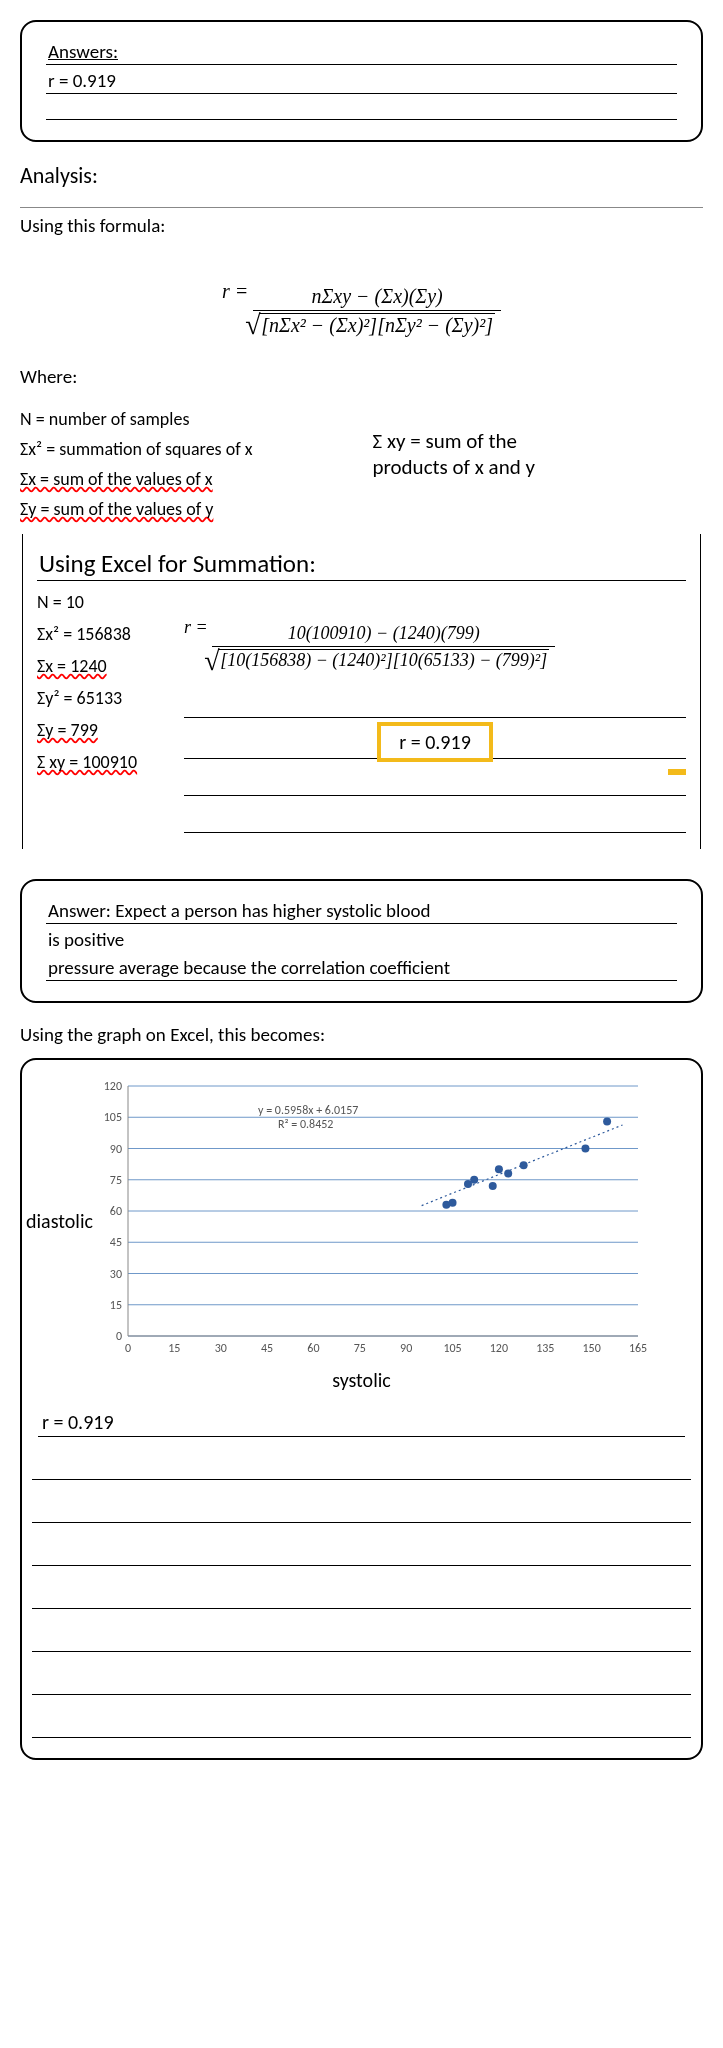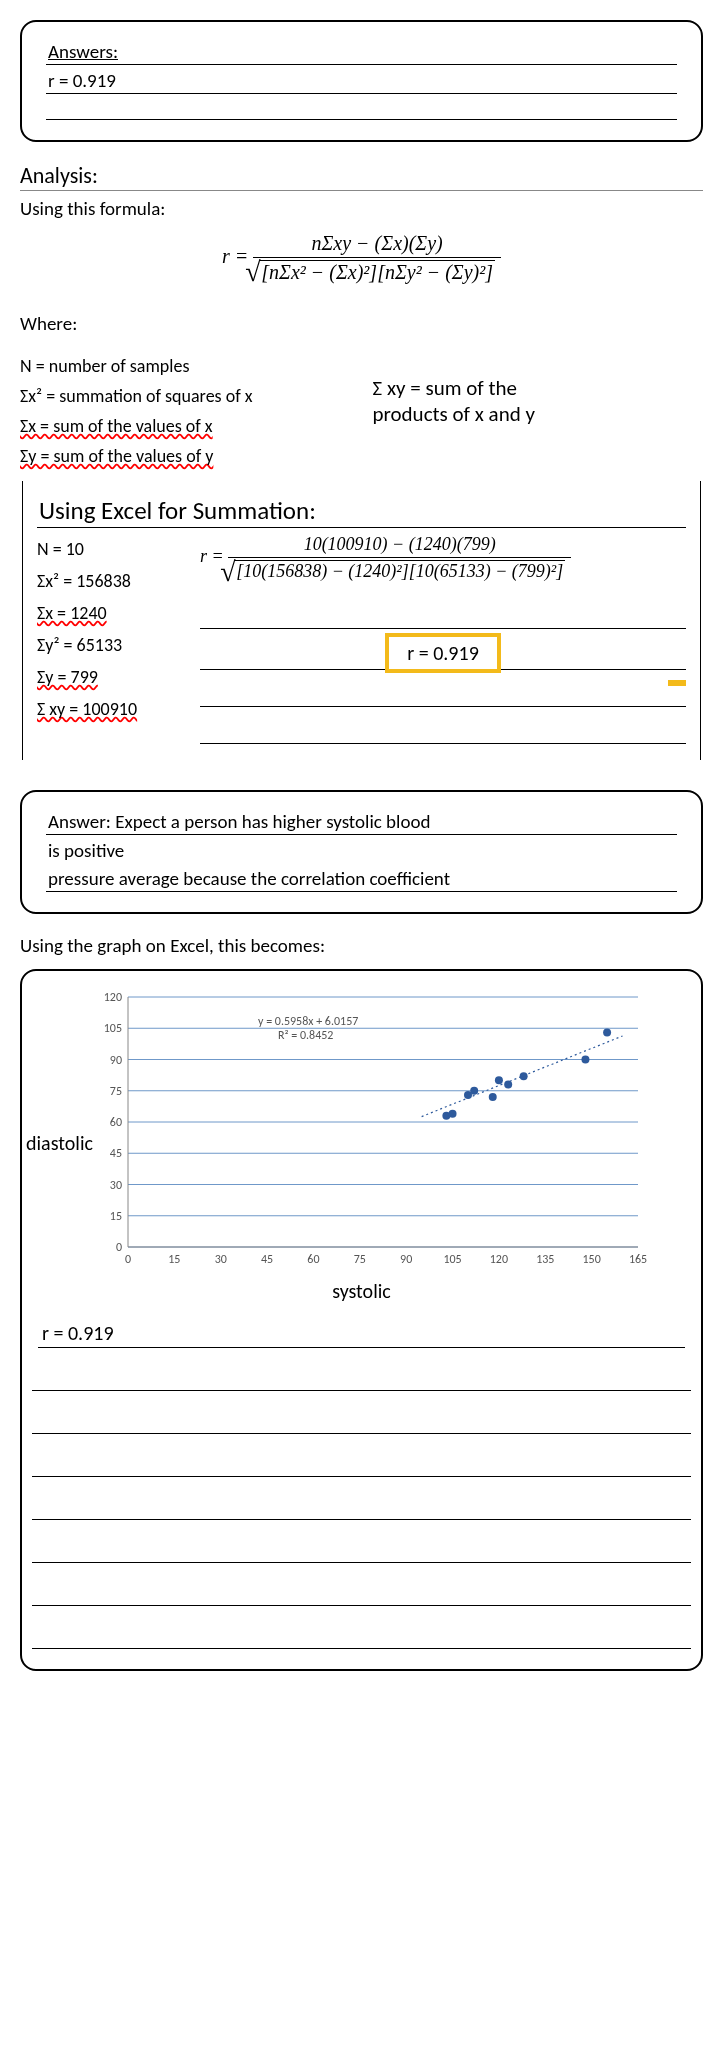--- a/index.html
+++ b/index.html
@@ -20,62 +20,62 @@
     border-bottom: 1.5px solid #000;
     padding: 4px 2px 1px;
     min-height: 20px;
     font-size: 19px;
   }
   .uline.title { font-size: 19px; text-decoration: underline; }
   .section-h {
     font-size: 22px;
     border-bottom: 1px solid #888;
     margin-bottom: 6px;
-    padding-bottom: 1px;
+    padding-bottom: 18px;
   }
   .para { font-size: 19px; margin: 6px 0 12px; }
   .formula {
     text-align: center;
     font-family: 'Cambria Math', 'Times New Roman', serif;
     font-style: italic;
     font-size: 20px;
     margin: 12px 0 28px;
   }
   .frac { display:inline-block; vertical-align: middle; text-align:center; }
-  .frac .num { display:block; border-bottom:1.5px solid #000; padding:0 6px 2px; }
+  .frac .num { display:block; border-bottom:1.5px solid #000; padding:0 6px 2px;margin-top:36px; }
   .frac .den { display:block; padding:2px 6px 0; }
   .sqrt { position: relative; display:inline-block; }
   .sqrt .rad { position:absolute; left:-14px; top:-4px; font-style:normal; font-size:28px; }
   .sqrt .bar { border-top:1.5px solid #000; display:inline-block; padding:0 2px; }
   .where-row { display:flex; gap:22px; }
   .where-col { flex:1; }
   .defline { font-size:18px; margin:8px 0; }
   .sq { text-decoration: underline wavy red; text-decoration-skip-ink: none; }
   .brace-box {
     border-left: 1.5px solid #000;
     border-right: 1.5px solid #000;
     padding: 10px 14px 16px;
     margin: 6px 2px 30px;
   }
-  .excel-grid { display:flex; gap:28px; }
+  .excel-grid { display:flex; gap:12px; }
   .excel-left { width:135px; font-size:18px; }
   .excel-left div { margin:10px 0; }
   .excel-right { flex:1; }
   .r-box {
     border: 4px solid #f3ba1a;
     display:inline-block;
     padding: 4px 18px;
     font-size: 20px;
   }
   .hl-yellow { display:inline-block; width:18px; height:6px; background:#f3ba1a; float:right; margin-top:10px; }
   .lines { margin-top:4px; }
   .lines .ln { border-bottom:1.5px solid #000; height:36px; }
   .chart-wrap { position:relative; padding:6px 6px 12px; }
   svg.plot { display:block; margin-left:50px; }
-  .ylab { position:absolute; left:-6px; top:150px; font-size:20px; }
+  .ylab { position:absolute; left:-6px; top:139px; font-size:20px; }
   .xlab { text-align:center; font-size:20px; margin-top:2px; }
   .rtxt { font-size:20px; padding:2px 4px; border-bottom:1.5px solid #000; margin:4px 6px 0; }
   .blank-lines .ln { border-bottom:1.5px solid #000; height:42px; }
 </style>
 </head>
 <body>
 
 <div class="box">
   <div class="uline title">Answers:</div>
   <div class="uline">r = 0.919</div>

